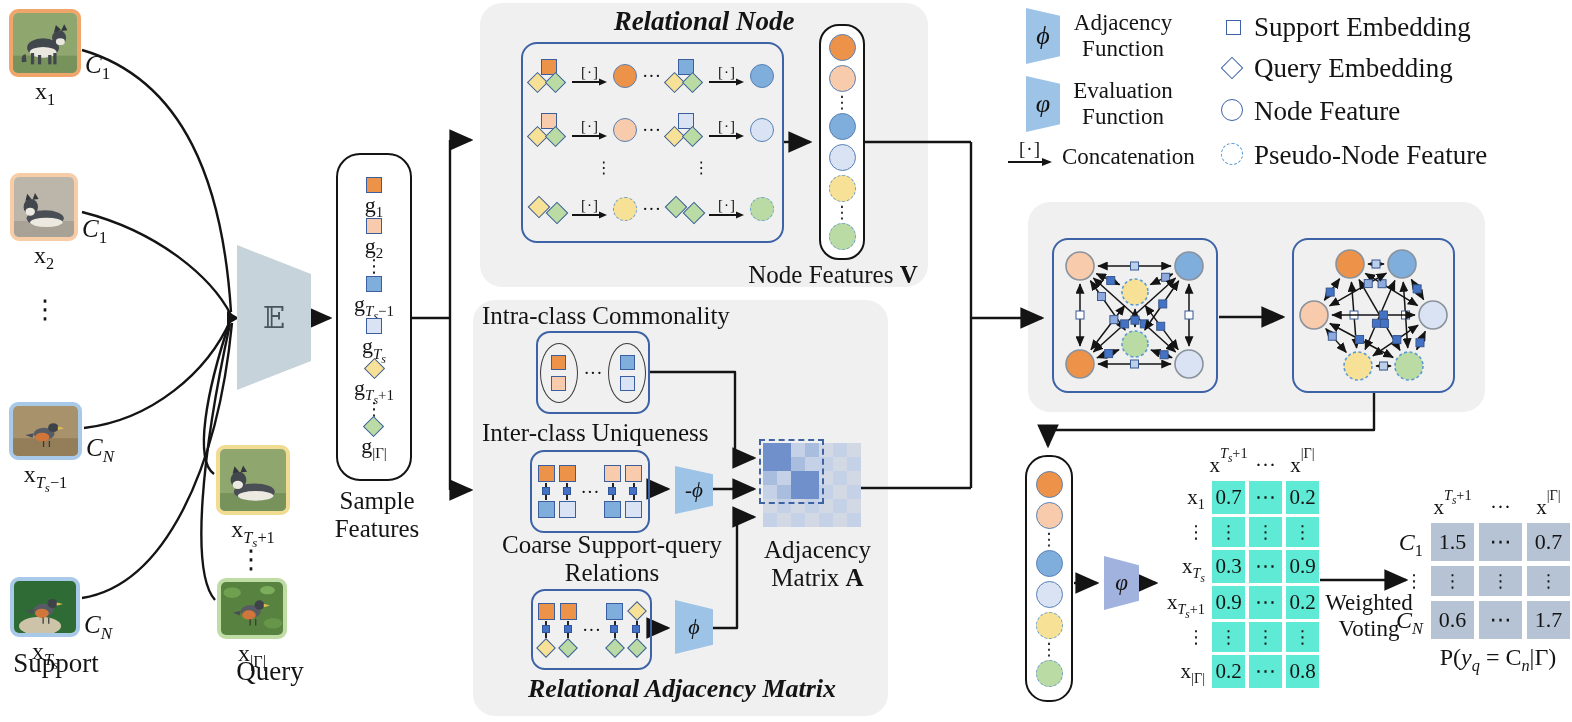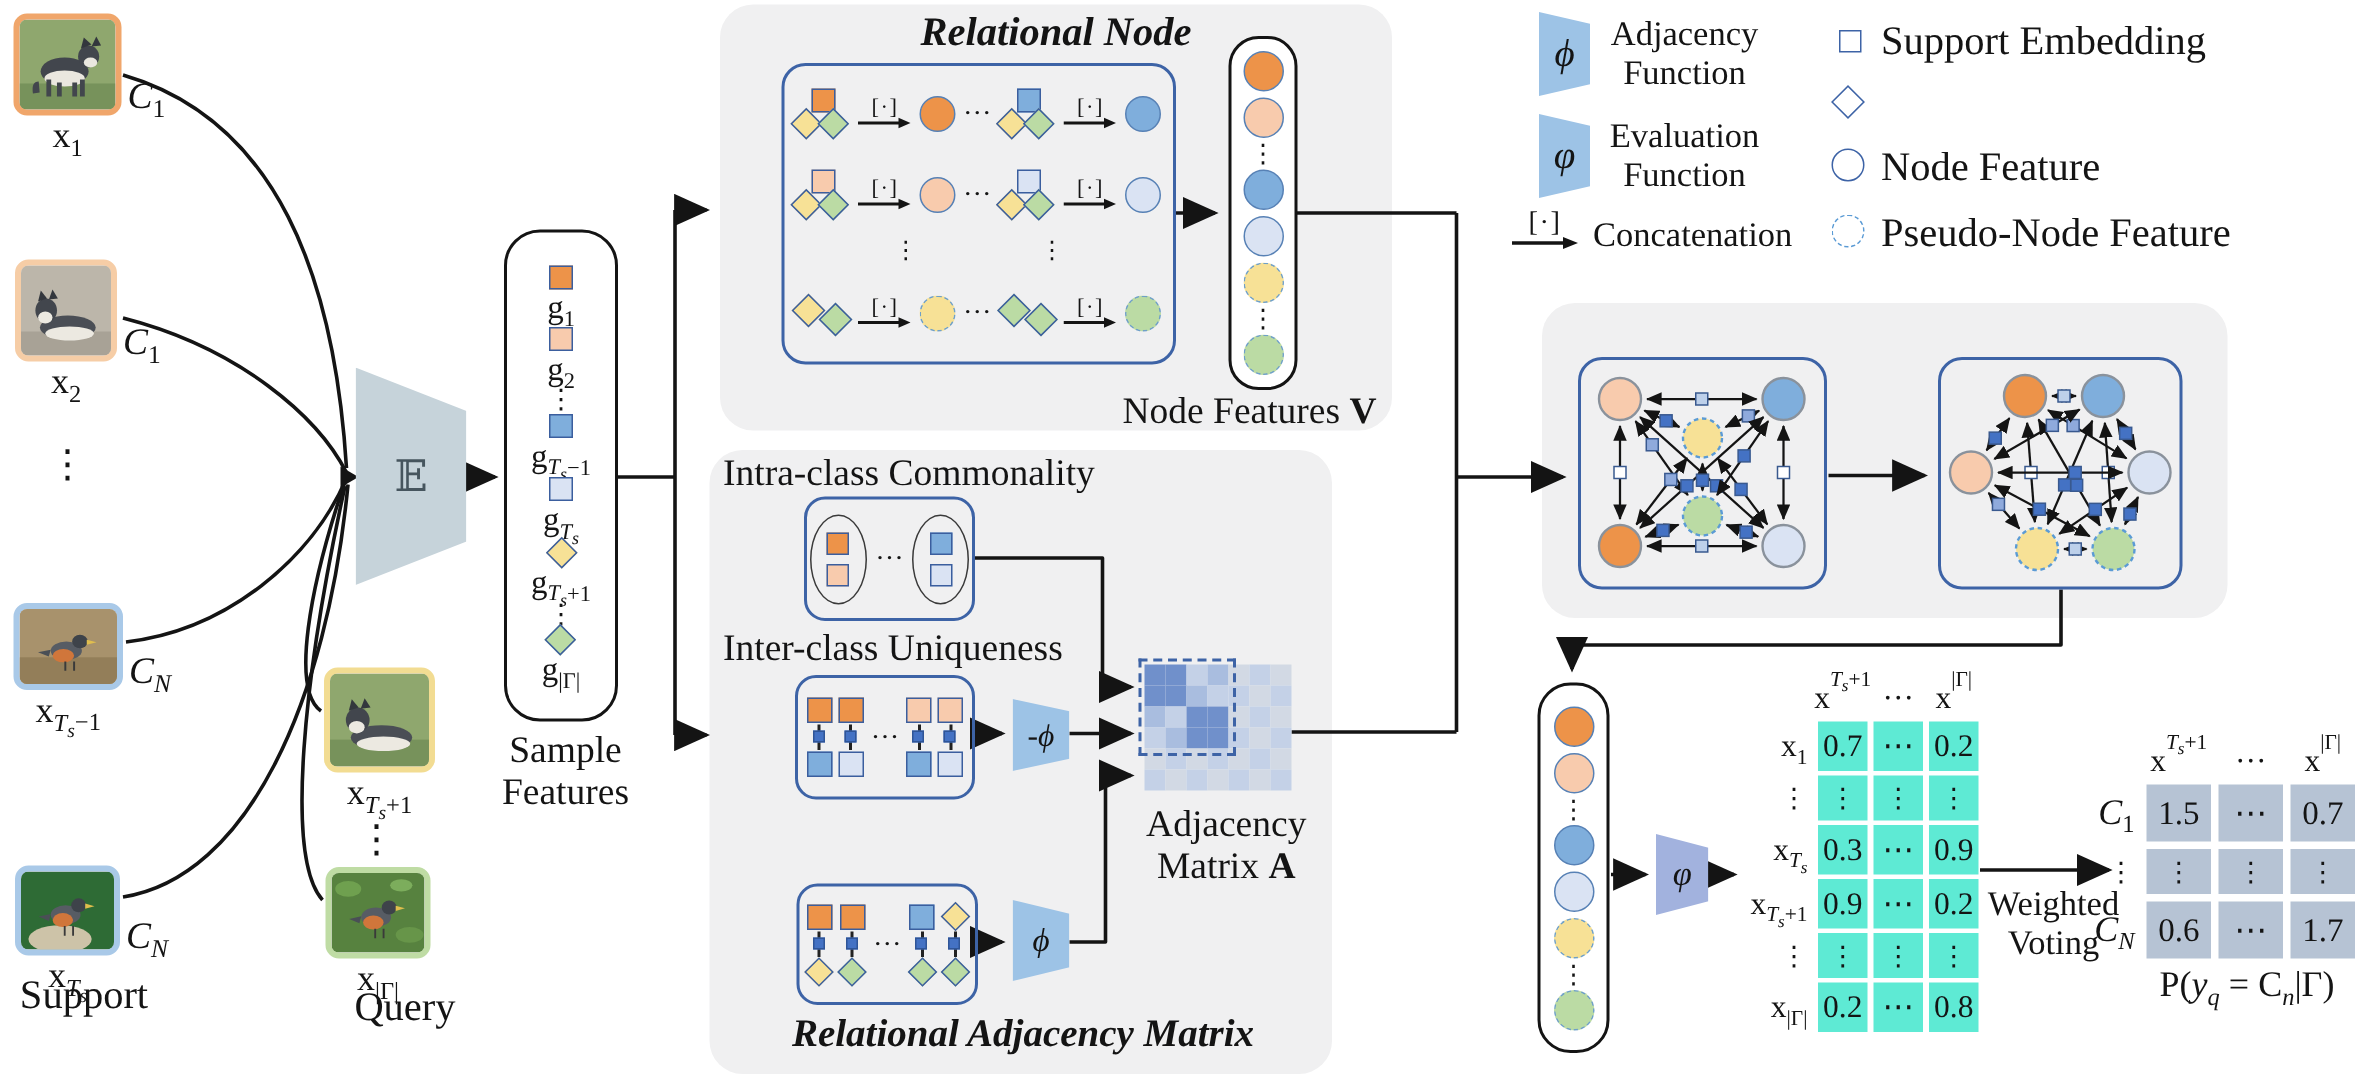--- a/index.html
+++ b/index.html
@@ -283,20 +283,21 @@
       <svg width="46" height="10">
           <line x1="1" y1="5" x2="36" y2="5" stroke="#141414" stroke-width="2.2"></line>
           <polygon points="35,1 45,5 35,9" fill="#141414"></polygon>
         </svg>
     </div>
   </div>
   <div class="lg-text" style="left:1062px;top:144px;font-size:23px">Concatenation</div>
   <div class="lg-square" style="left:1226px;top:20px"></div>
   <div class="lg-text" style="left:1254px;top:12px">Support Embedding</div>
   <div class="lg-diamond" style="left:1224px;top:60px"></div>
+  <div class="lg-text" style="left:1254px;top:53px">Query Embedding</div>
   <div class="lg-circle" style="left:1221px;top:99px"></div>
   <div class="lg-text" style="left:1254px;top:96px">Node Feature</div>
   <div class="lg-circle dashed" style="left:1221px;top:143px"></div>
   <div class="lg-text" style="left:1254px;top:140px">Pseudo-Node Feature</div>
 
   <div class="lbl" style="left:482px;top:302px;width:310px;text-align:left">Intra-class Commonality</div>
   <div class="bluebox" style="left:536px;top:331px;width:114px;height:83px;border-radius:14px">
     <div id="intra-groups">
         <div class="oval">
           <div class="shp" style="height: 15px; width: 15px; background: rgb(237, 147, 73);"></div>
@@ -336,20 +337,21 @@
         </div>
         <div class="pair-col">
           <div class="shp" style="height: 17px; width: 17px; background: rgb(248, 203, 173);"></div>
           <div class="pair-mid">
             <div class="pair-sq"></div>
           </div>
           <div class="shp" style="height: 17px; width: 17px; background: rgb(218, 227, 243);"></div>
         </div>
       </div>
   </div>
+  <div class="lbl" style="left:478px;top:531px;width:268px">Coarse Support-query Relations</div>
   <div class="bluebox" style="left:531px;top:589px;width:121px;height:81px;border-radius:14px">
     <div id="coarse-pairs">
         <div class="pair-col">
           <div class="shp" style="height: 17px; width: 17px; background: rgb(237, 147, 73);"></div>
           <div class="pair-mid">
             <div class="pair-sq"></div>
           </div>
           <div class="shp dia" style="height: 14px; width: 14px; background: rgb(247, 225, 150);"></div>
         </div>
         <div class="pair-col">

